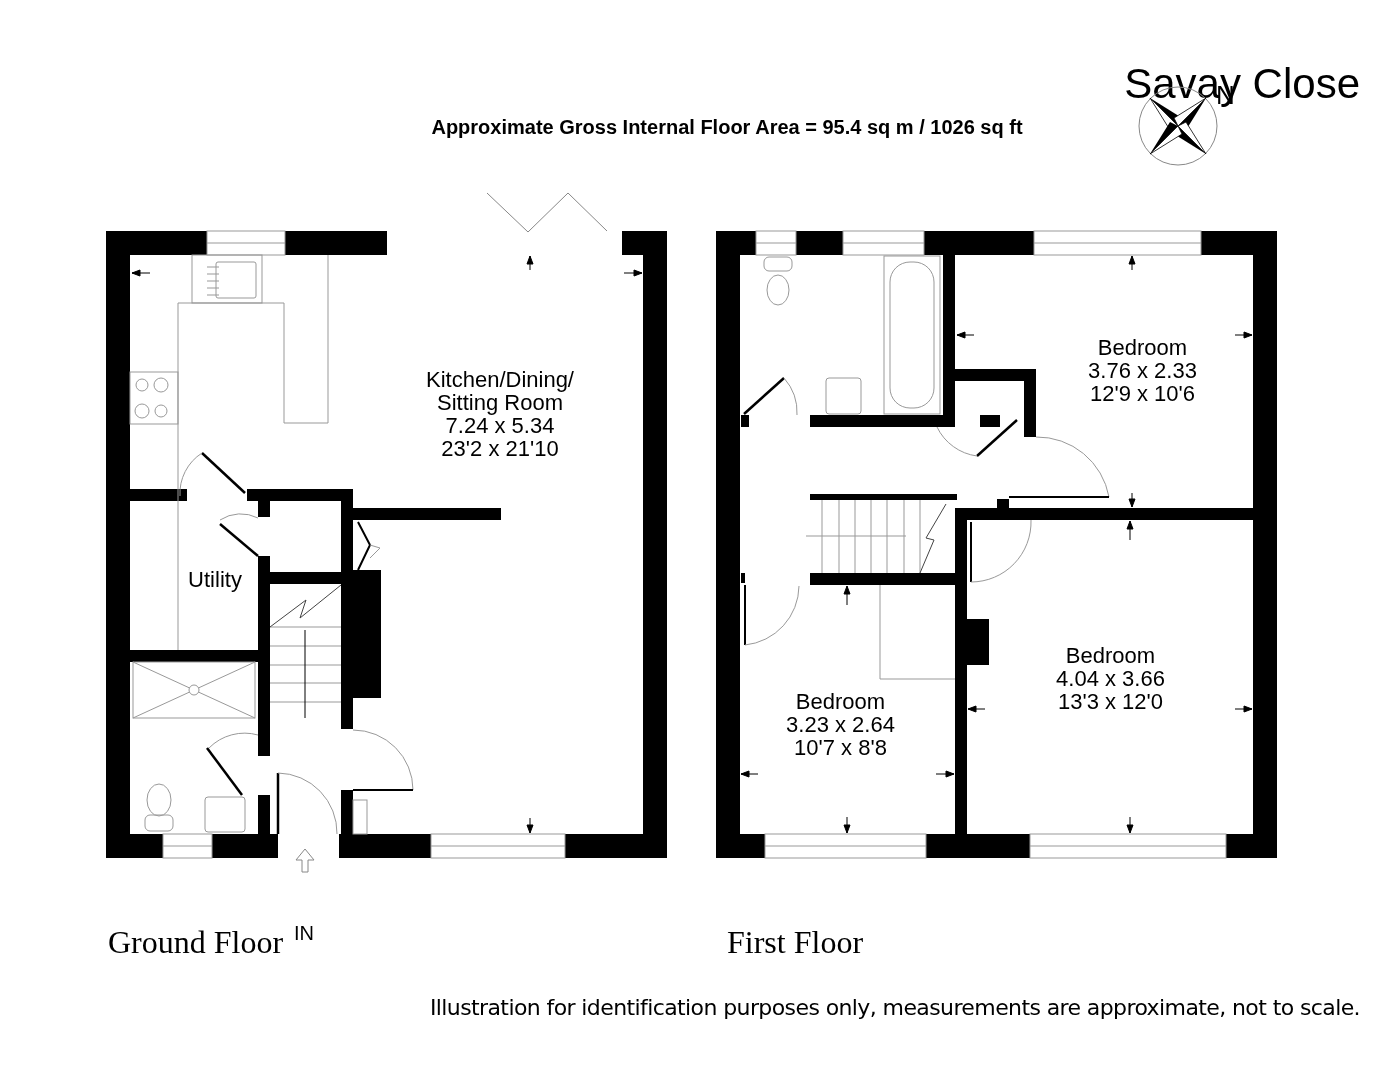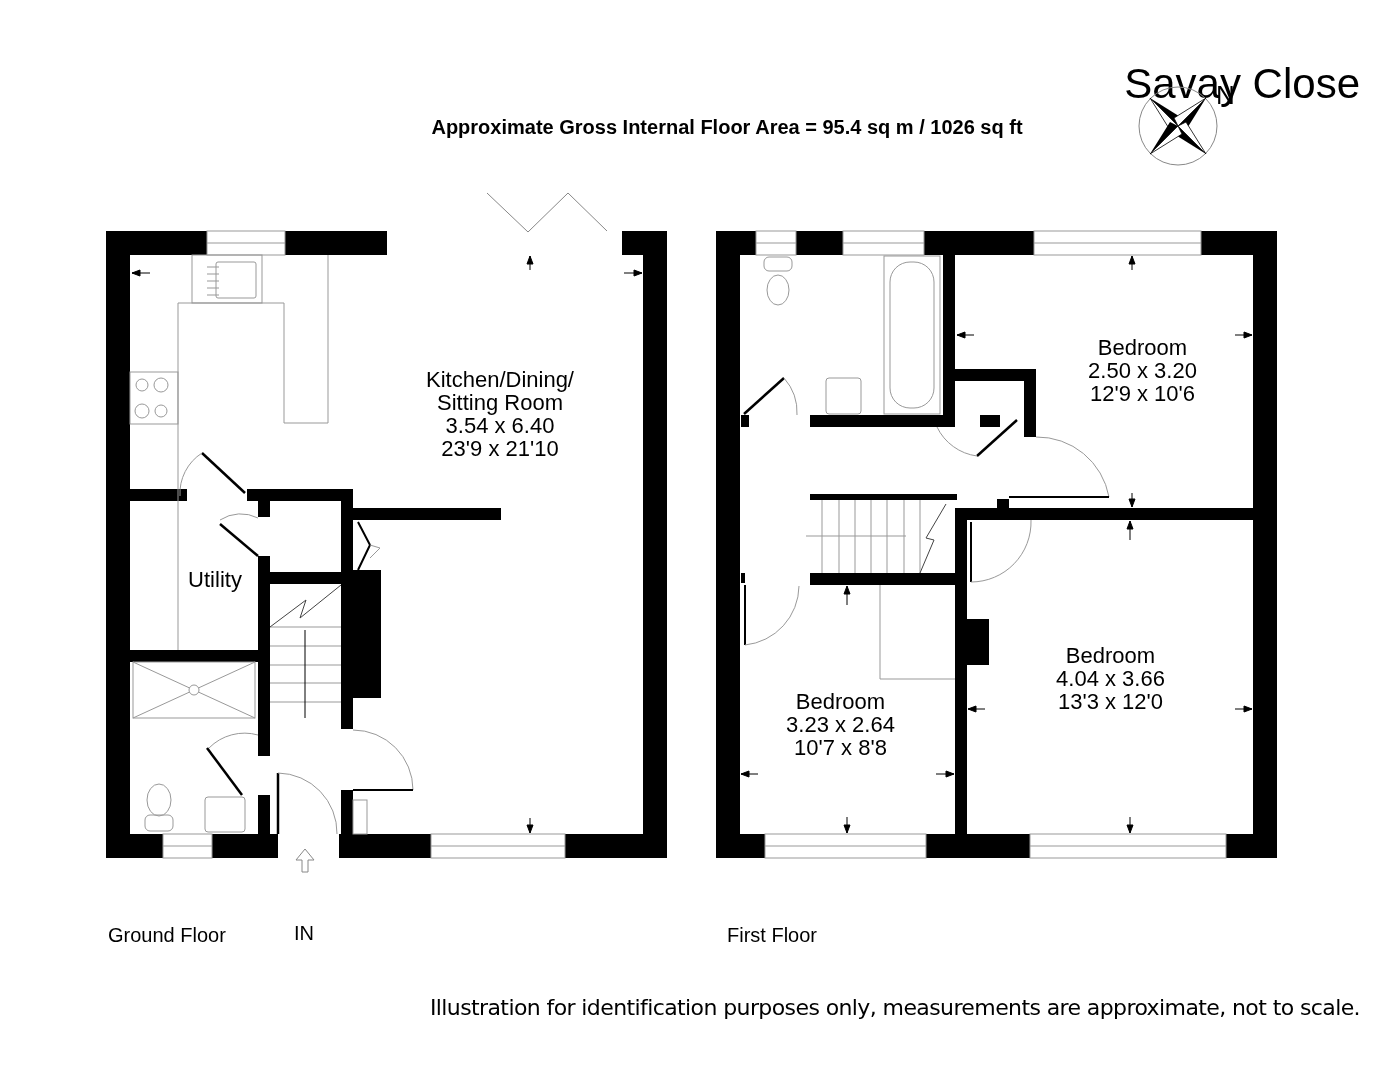--- a/index.html
+++ b/index.html
@@ -2,21 +2,21 @@
 <html><head>
 <meta charset="utf-8">
 <style>
   html,body{margin:0;padding:0;background:#fff;}
   body{width:1389px;height:1080px;position:relative;overflow:hidden;font-family:"Liberation Sans",sans-serif;color:#000;}
   .title{position:absolute;left:0;width:1360px;top:60px;text-align:right;font-size:42px;}
   .subtitle{position:absolute;left:0;width:1360px;top:116px;text-align:center;font-size:20px;font-weight:bold;padding-left:47px;}
   .compass{position:absolute;left:1136px;top:84px;width:84px;height:84px;}
   .north{position:absolute;left:1216px;top:80px;font-size:26px;}
   svg.plan{position:absolute;left:0;top:0;}
-  .floor-label{position:absolute;font-size:20px;}
+  .floor-label{position:absolute;font-size:32px;font-family:Liberation Serif, serif;}
   .disclaimer{position:absolute;left:0;width:1360px;top:995px;text-align:right;font-size:22px;font-family:"DejaVu Sans",sans-serif;letter-spacing:-0.6px;}
   .room{position:absolute;text-align:center;font-size:22px;line-height:23px;}
   .in-label{position:absolute;left:294px;top:922px;font-size:20px;}
 </style>
 </head>
 <body>
 
 <div class="title">Savay Close</div>
 <div class="subtitle">Approximate Gross Internal Floor Area  = 95.4 sq m / 1026 sq ft</div>
 
@@ -221,31 +221,31 @@
     <line x1="741" y1="774" x2="758" y2="774"></line>
       <polygon points="741,774 749,771 749,777"></polygon>
     <line x1="936" y1="774" x2="954" y2="774"></line>
       <polygon points="954,774 946,771 946,777"></polygon>
   </g>
 </svg>
 
 <div class="room" style="left:400px;top:368px;width:200px;">
   <div>Kitchen/Dining/</div>
   <div>Sitting Room</div>
-  <div>3.54 x 6.40</div>
-  <div>23'9 x 21'10</div>
+  <div>7.24 x 5.34</div>
+  <div>23'2 x 21'10</div>
 </div>
 <div class="room" style="left:170px;top:568px;width:90px;">
   <div>Utility</div>
 </div>
 <div class="in-label">IN</div>
 
 <div class="room" style="left:1070px;top:336px;width:145px;">
   <div>Bedroom</div>
-  <div>2.50 x 3.20</div>
+  <div>3.76 x 2.33</div>
   <div>12'9 x 10'6</div>
 </div>
 <div class="room" style="left:1038px;top:644px;width:145px;">
   <div>Bedroom</div>
   <div>4.04 x 3.66</div>
   <div>13'3 x 12'0</div>
 </div>
 <div class="room" style="left:768px;top:690px;width:145px;">
   <div>Bedroom</div>
   <div>3.23 x 2.64</div>

